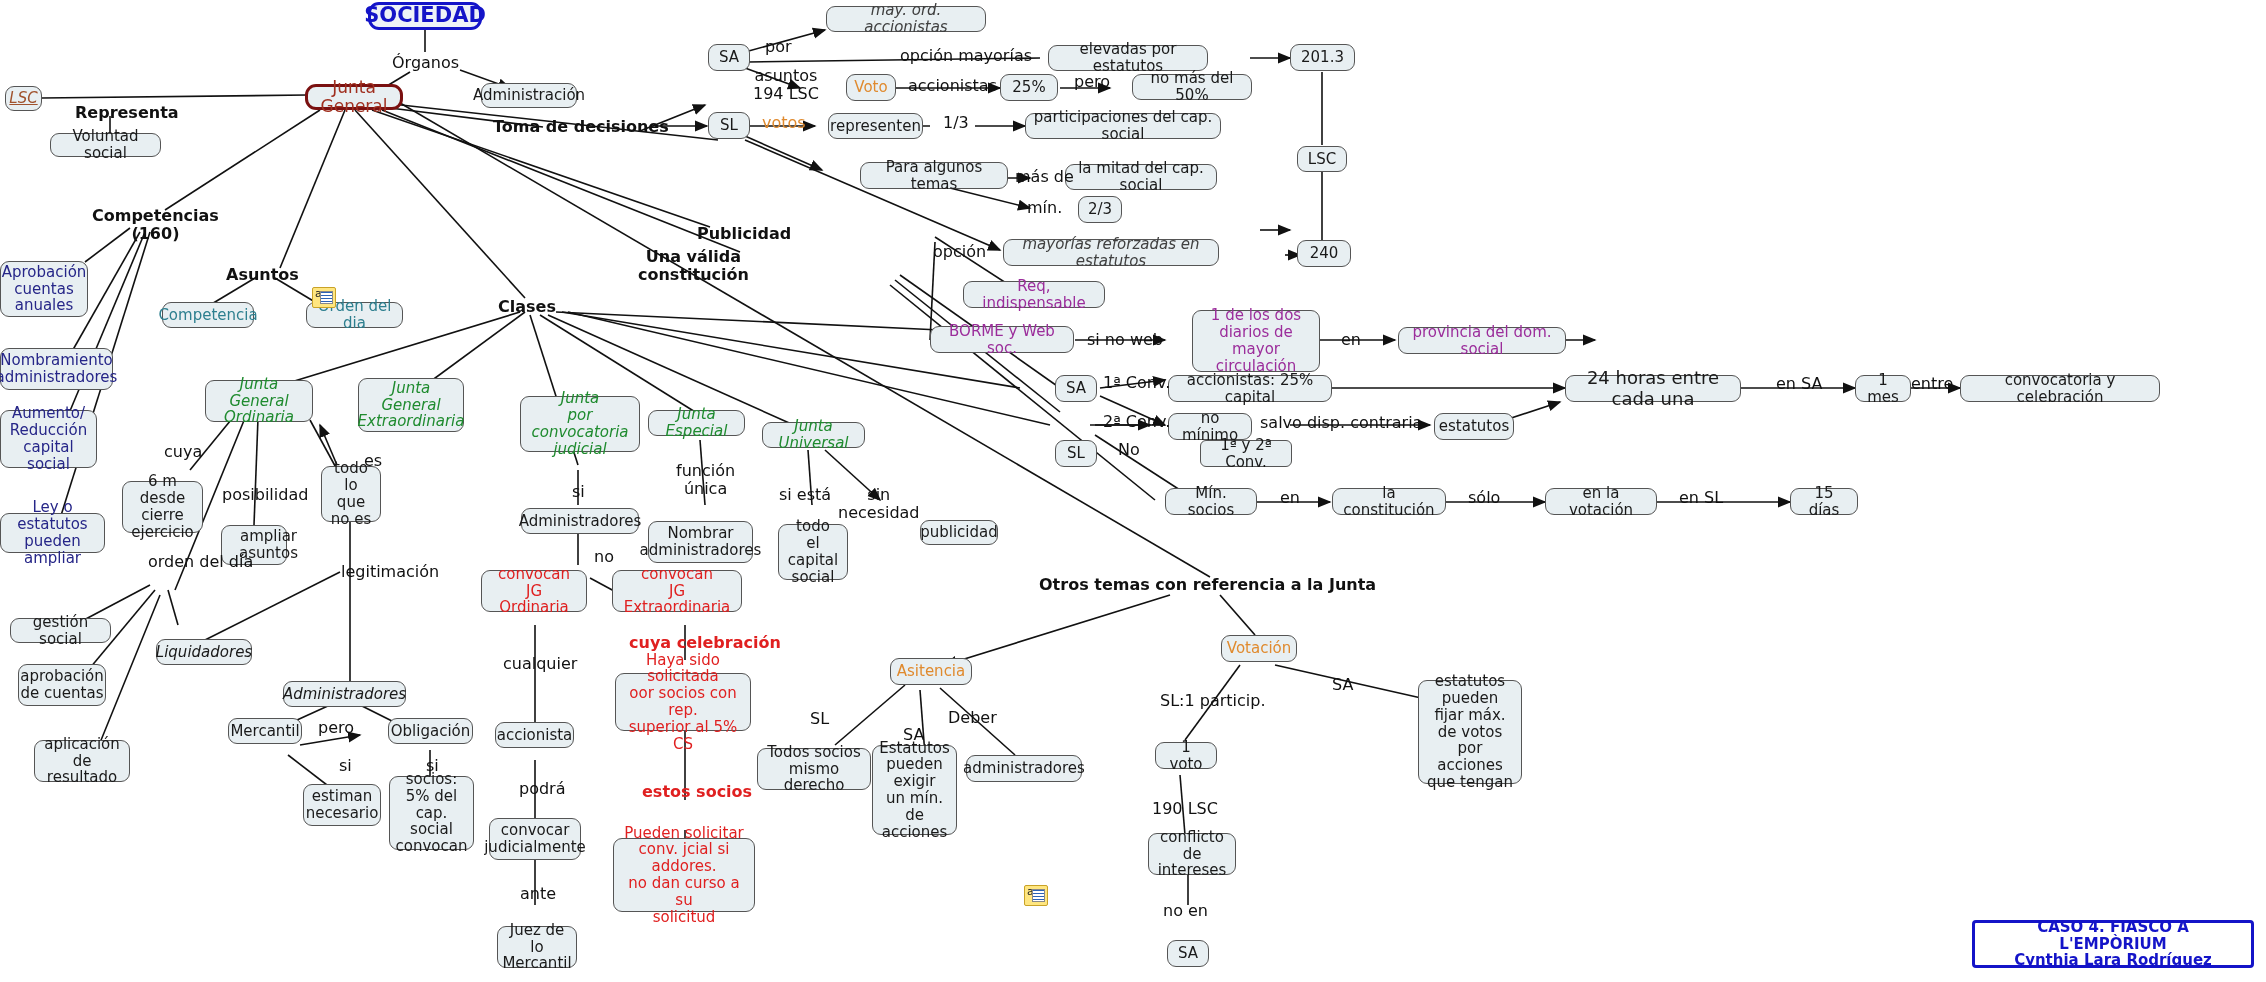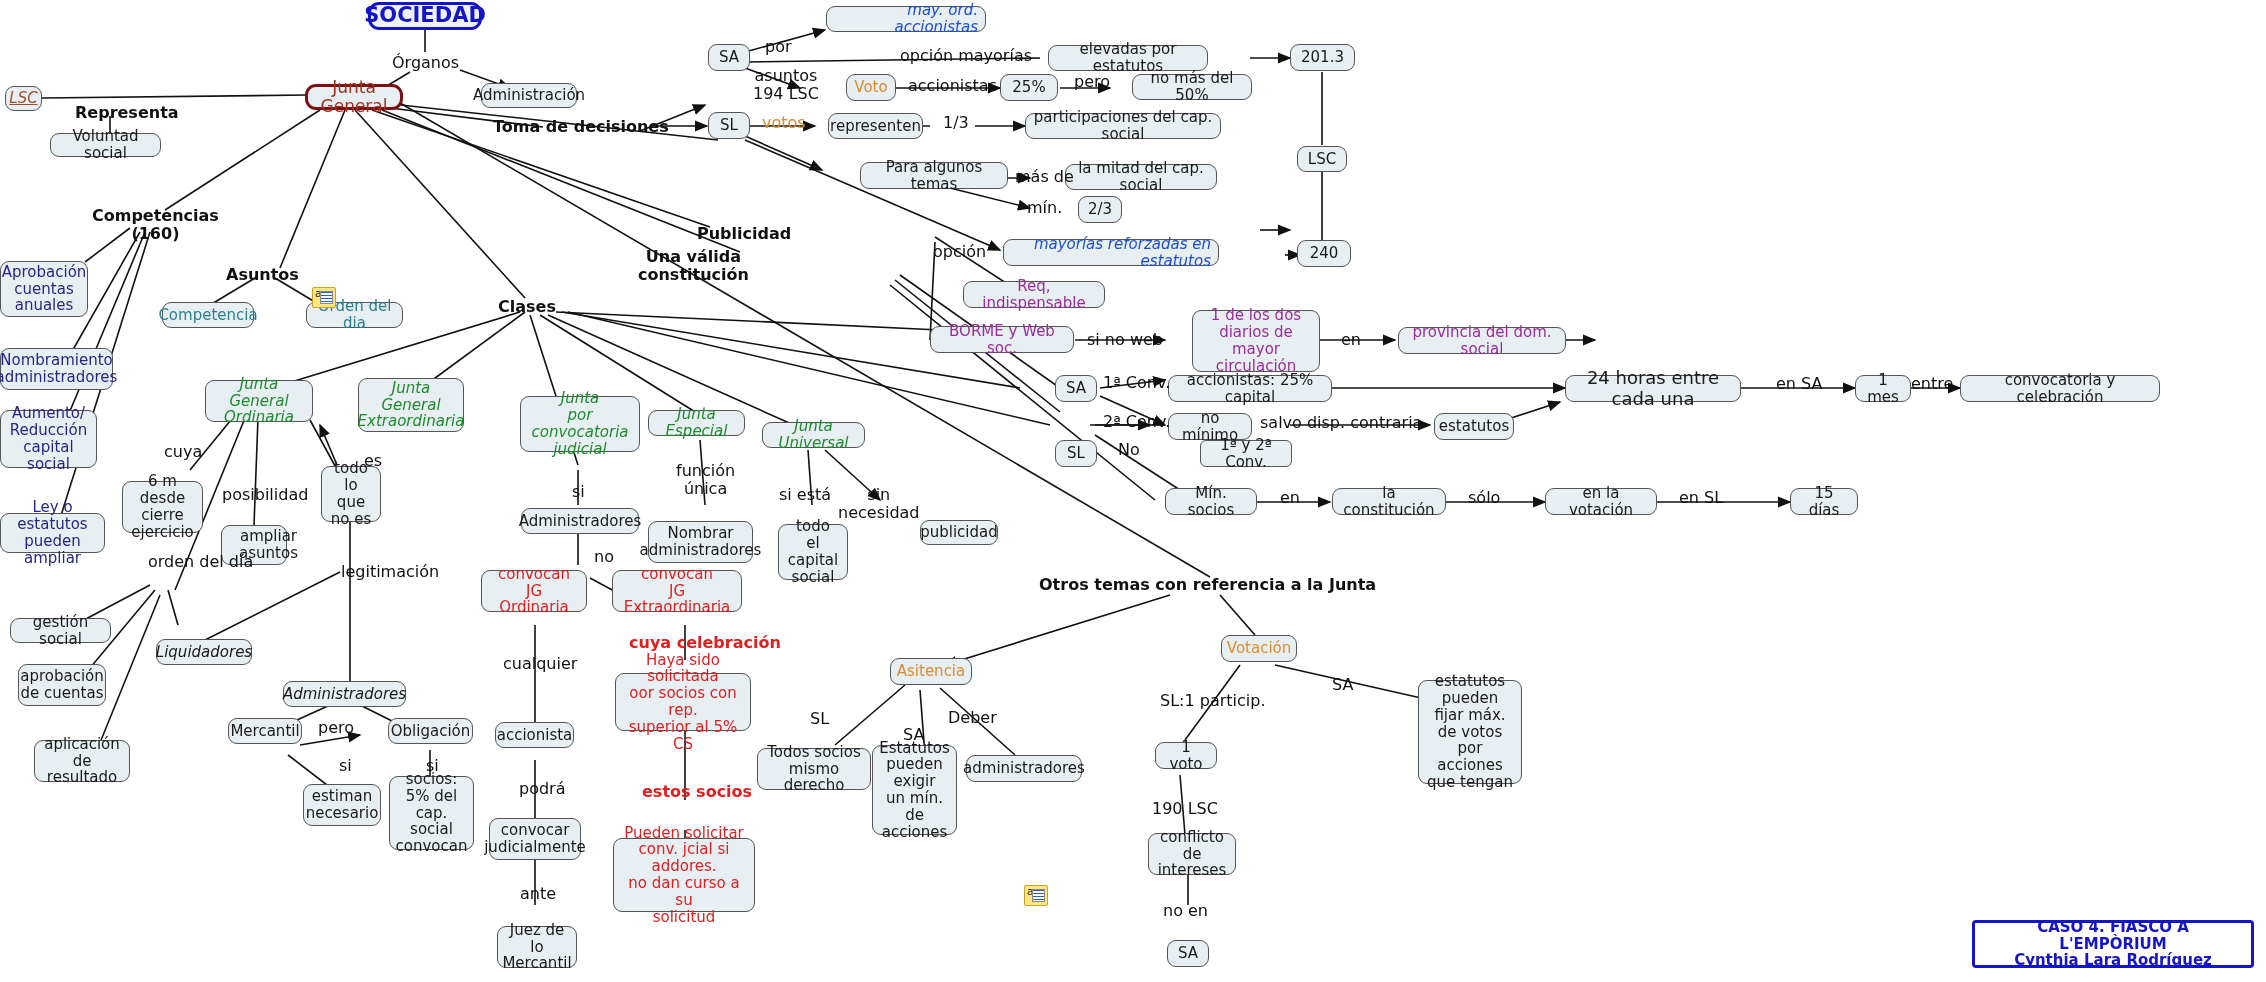--- a/index.html
+++ b/index.html
@@ -31,21 +31,21 @@
     line-height:1.1;
     z-index:4;
   }
   .lbl.b{font-weight:bold;}
   
   .v-root{border:3px solid #1414c8;color:#1414c8;font-weight:bold;font-size:21px;border-radius:11px;background:#eef2f7;}
   .v-junta{border:3px solid #7a1010;color:#a03020;font-size:17px;border-radius:11px;}
   .v-blue{color:#262688;}
   .v-teal{color:#2d7f8f;}
   .v-greeni{color:#1f8b2f;font-style:italic;}
-  .v-italic-brown{color:#1d4ed8;font-style:italic;text-align:right;}
+  .v-italic-brown{color:#404040;font-style:italic;}
   .v-orange{color:#e08a2e;}
   .v-purple{color:#9b2d9b;}
   .v-red{color:#e02020;}
   .v-italic{font-style:italic;}
   .v-lscleft{color:#a0522d;font-style:italic;text-decoration:underline;}
   .v-caso{border:3px solid #1414c8;color:#1414c8;font-weight:bold;font-size:15px;border-radius:4px;background:#fff;}
   .lbl.c-orange{color:#e08a2e;}
   .lbl.c-red{color:#e02020;font-weight:bold;}
 
   .notec{position:absolute;width:22px;height:19px;z-index:6;background:#ffe680;border:1px solid #c9a227;border-radius:2px;}

